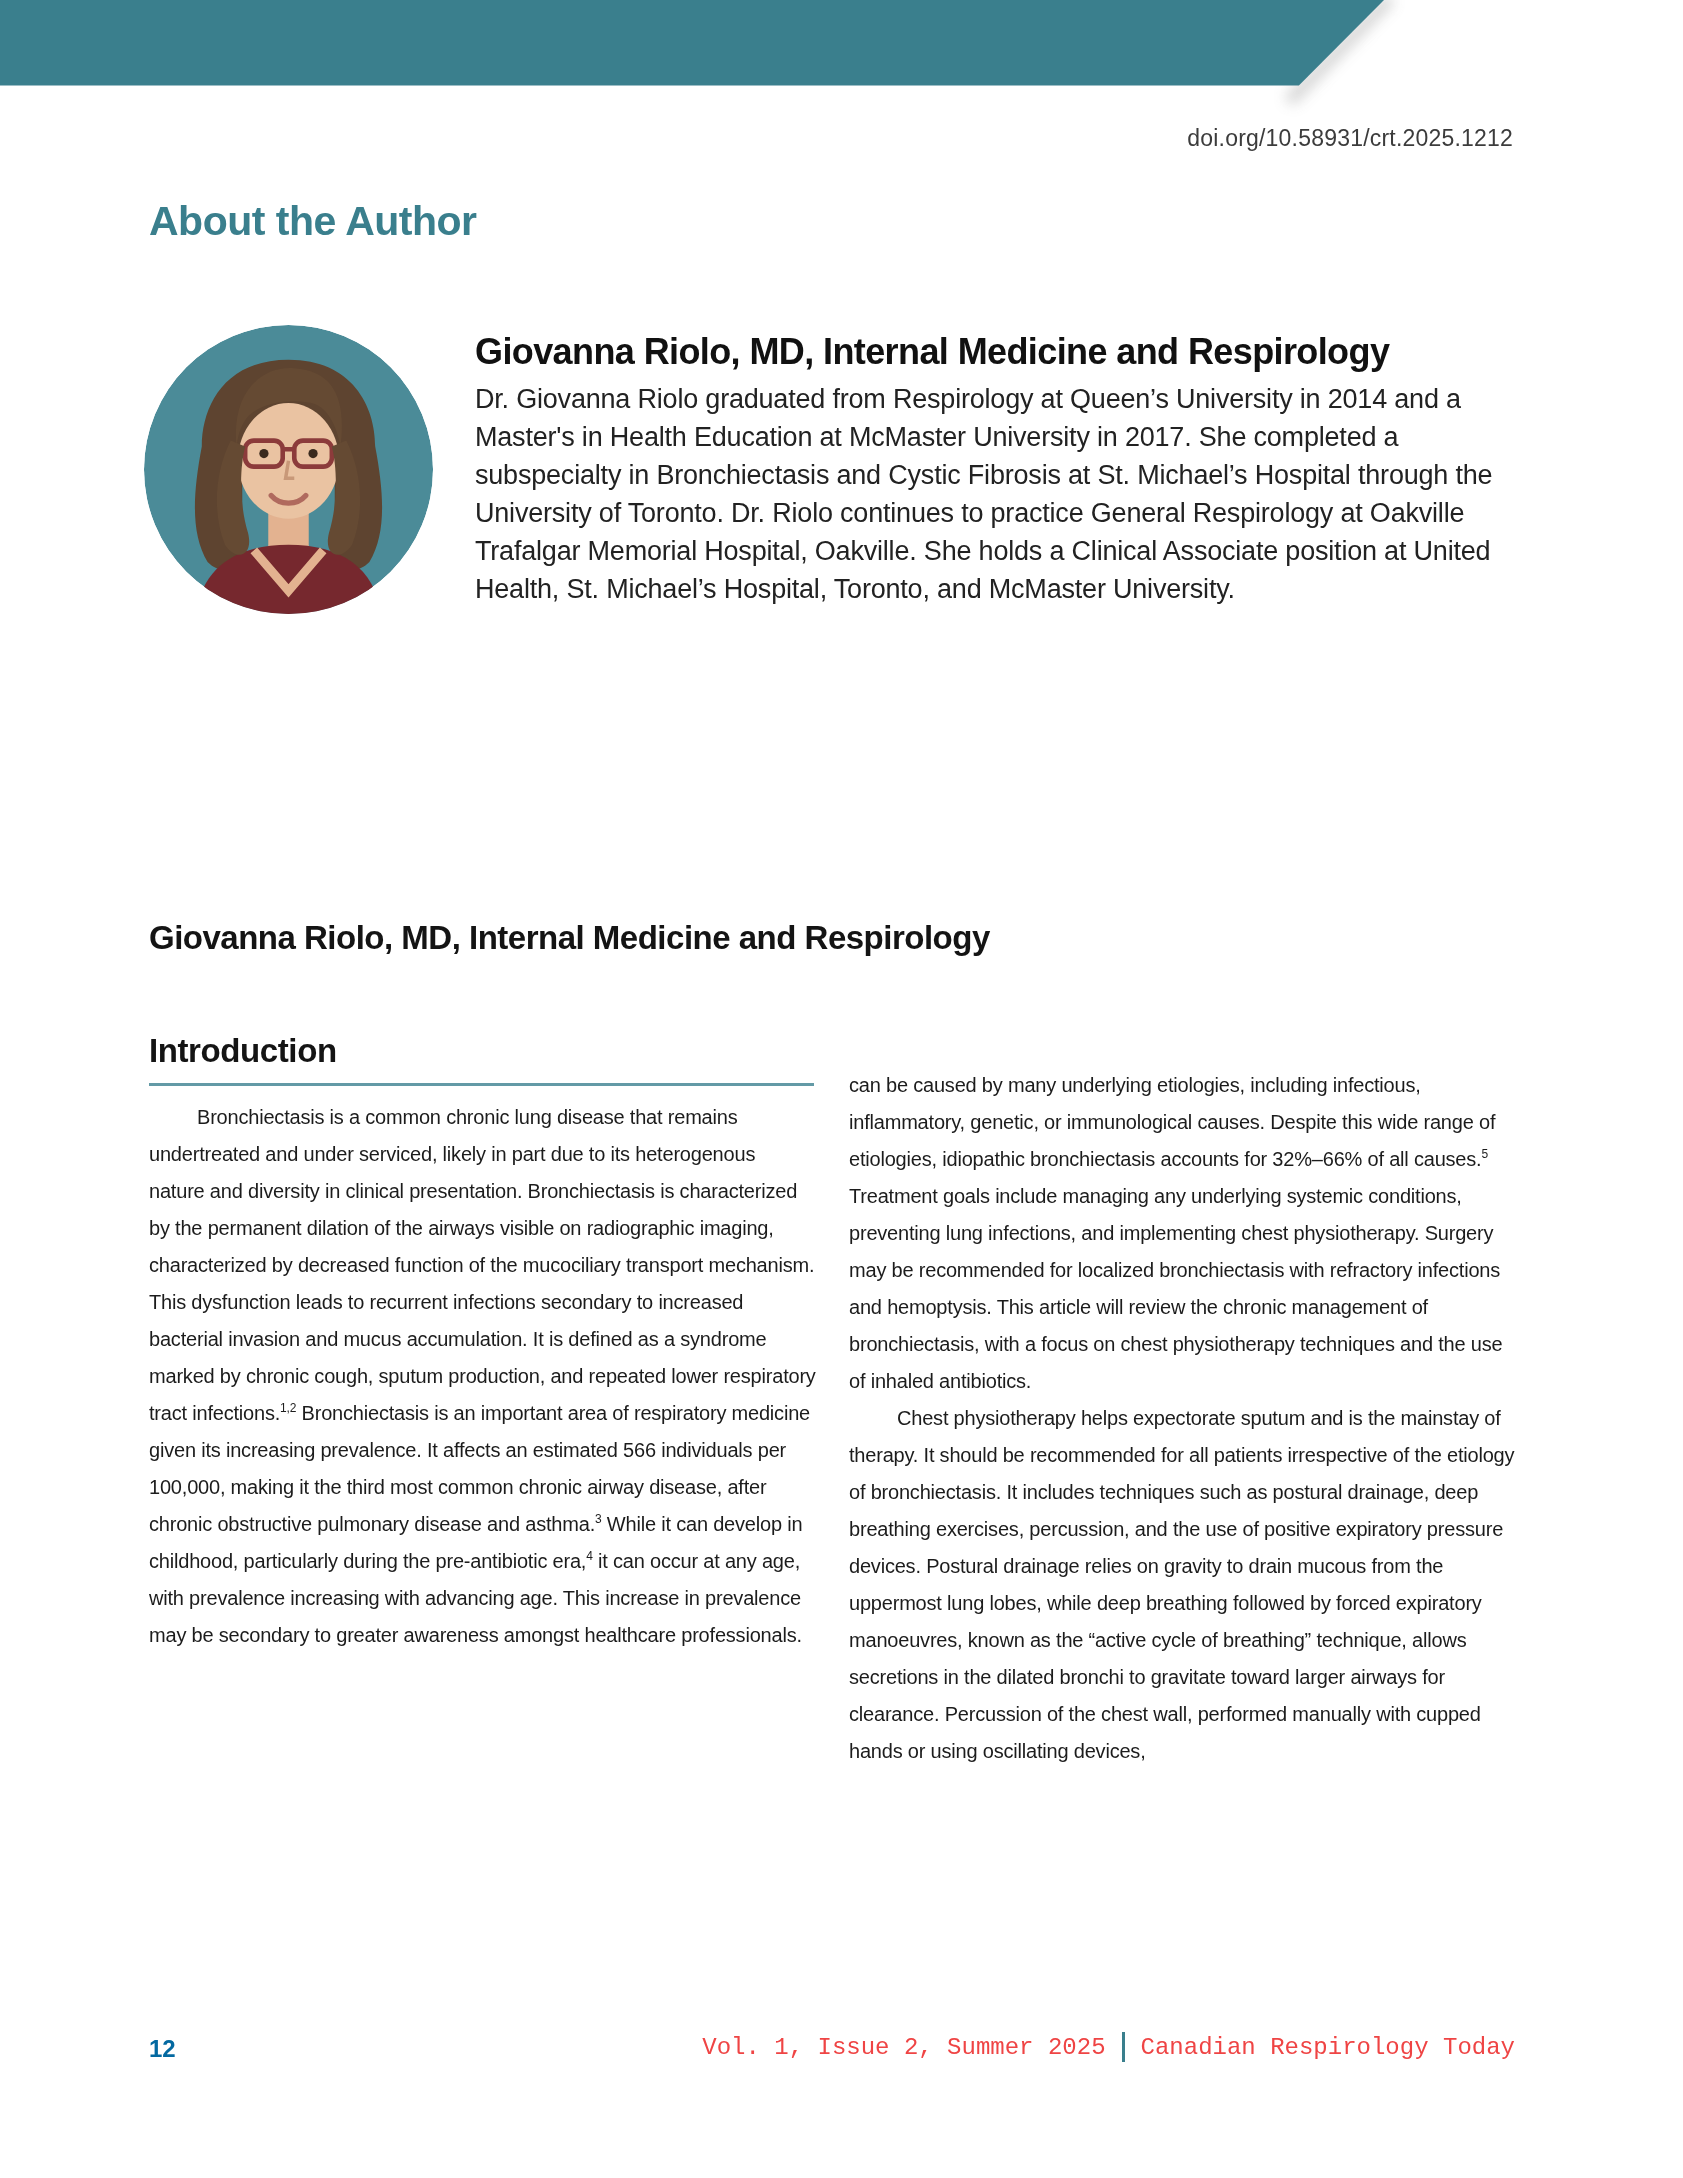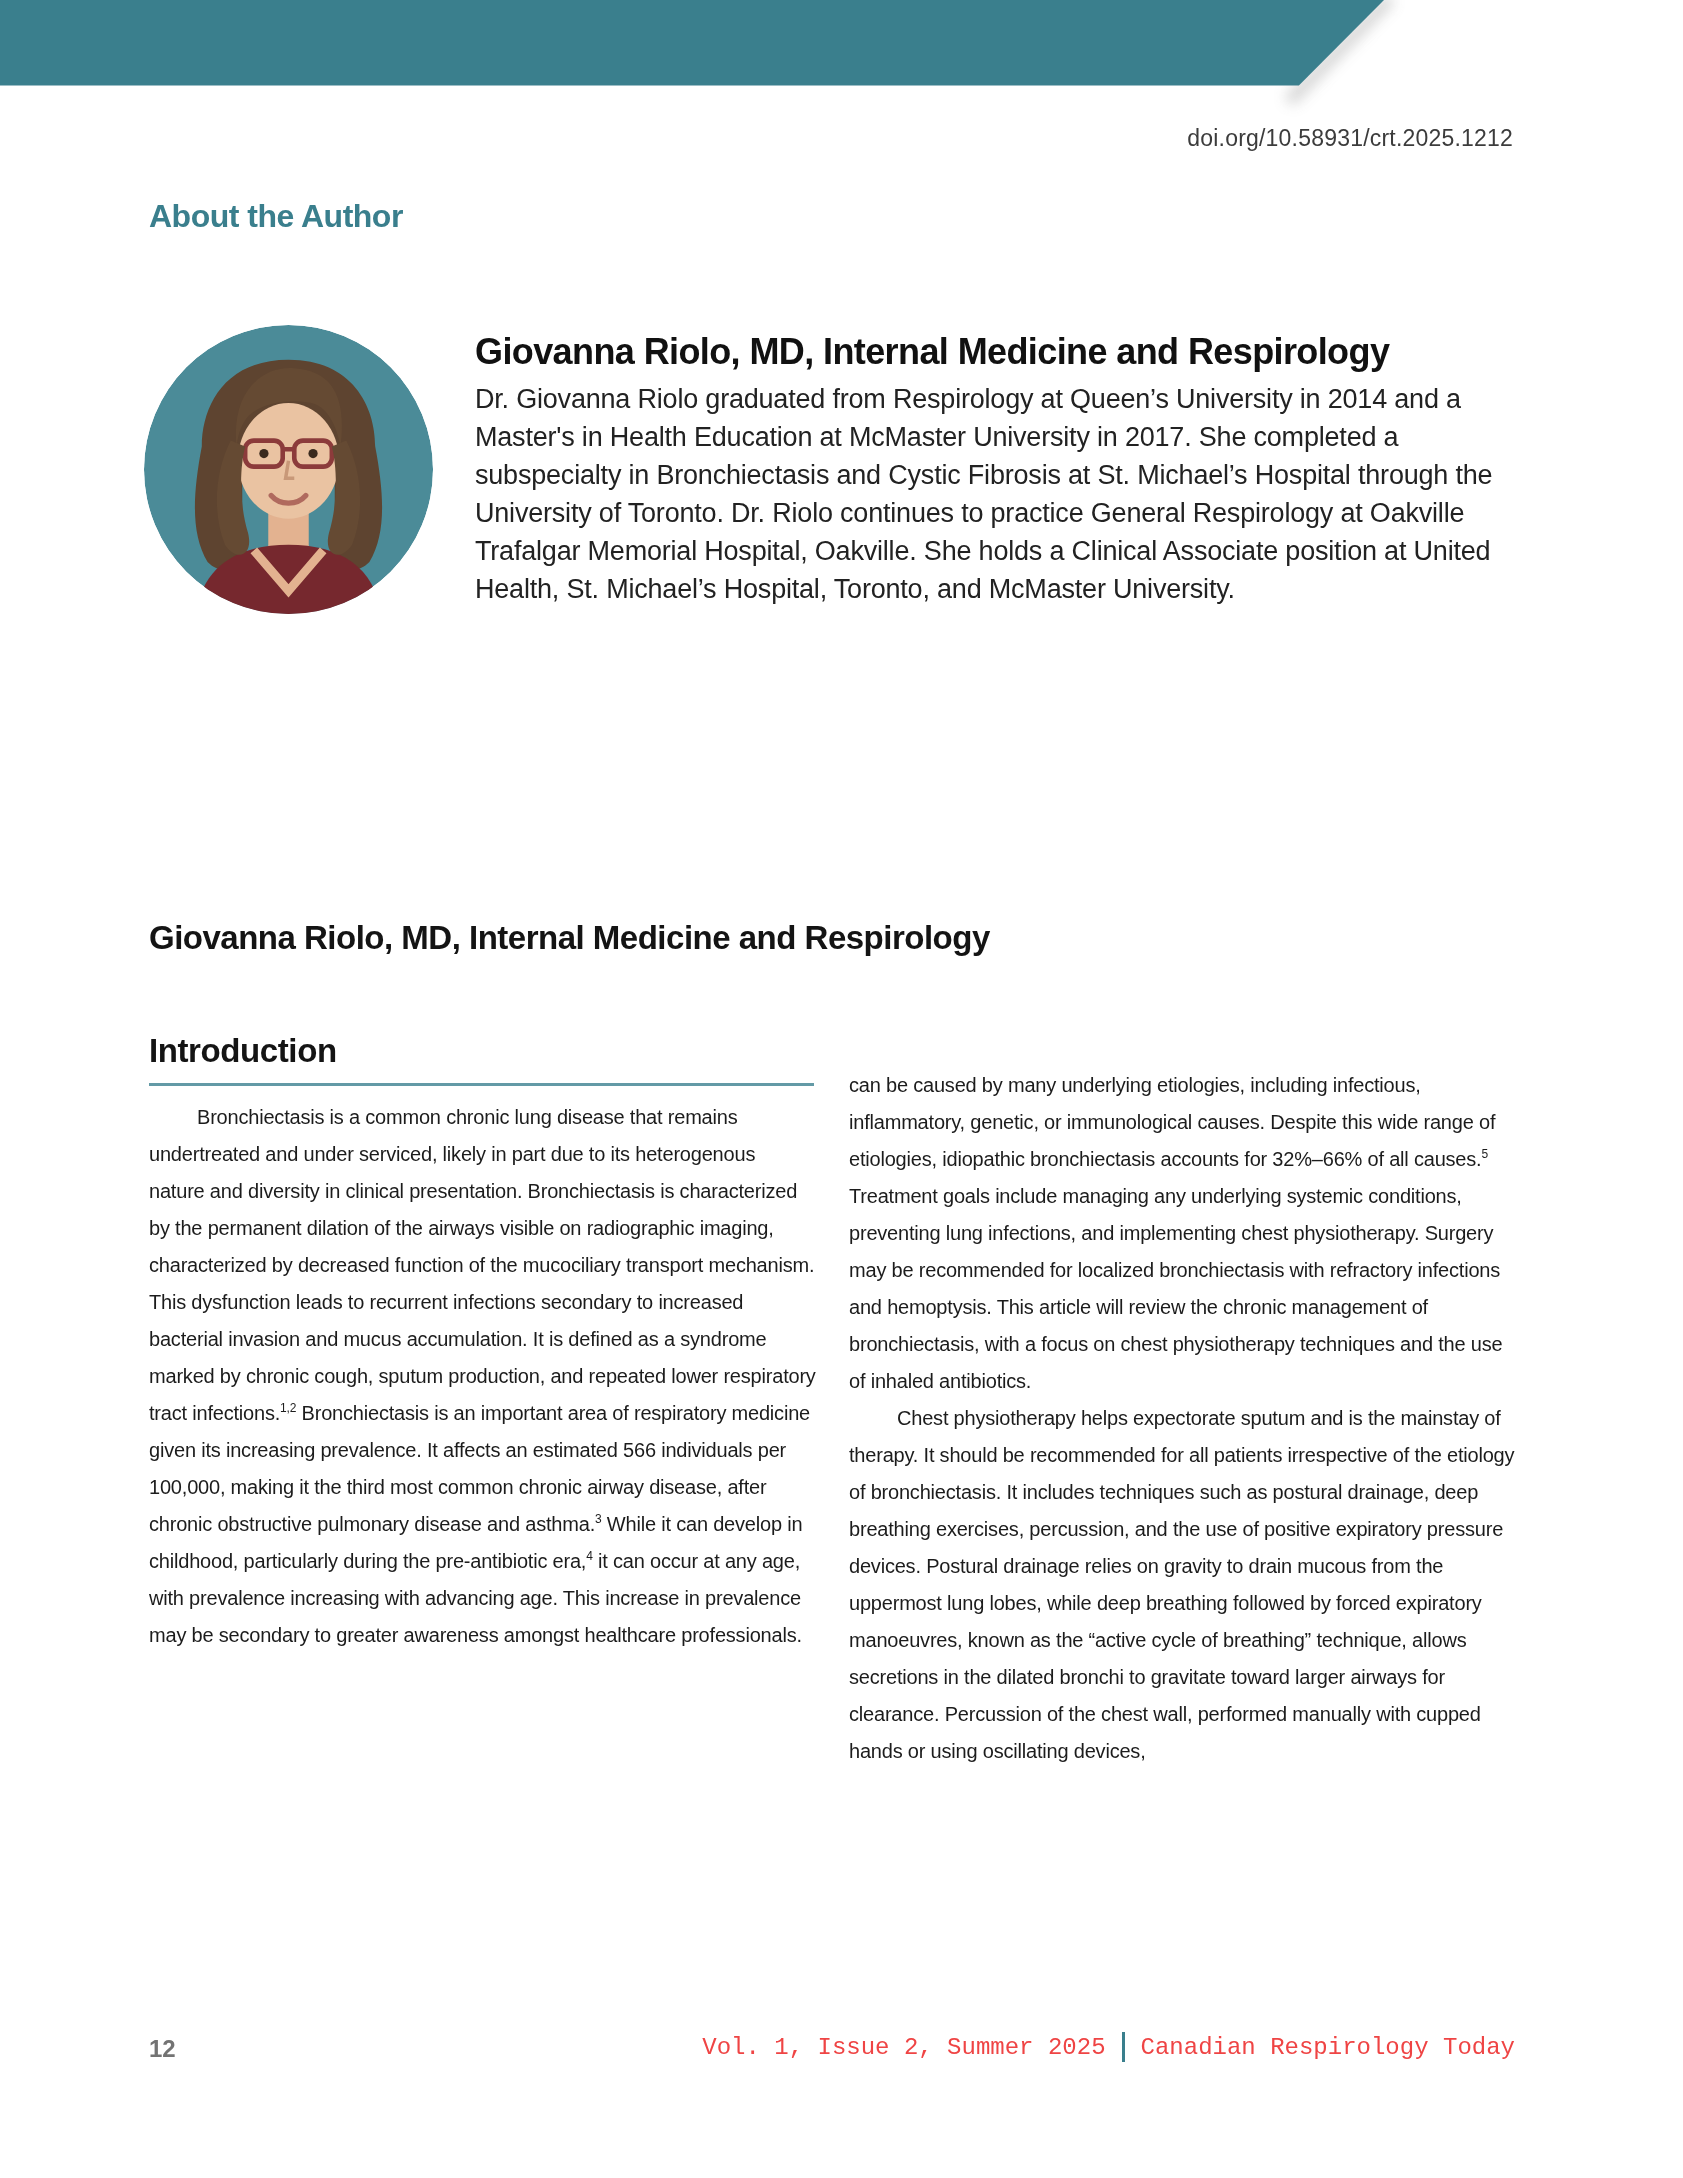--- a/index.html
+++ b/index.html
@@ -15,21 +15,21 @@
   .banner-svg{position:absolute;left:0;top:0;width:1683px;height:139px;}
   
   .doi{
     position:absolute;top:125px;right:170px;
     font-size:23px;color:#3c3c3c;letter-spacing:0.2px;
     text-decoration:none;
   }
   
   .about-heading{
     position:absolute;left:149px;top:198px;
-    font-size:32px;font-weight:bold;color:#3A7F8D;
+    font-size:41px;font-weight:bold;color:#3A7F8D;
     letter-spacing:-0.5px;
   }
   .avatar{
     position:absolute;left:144px;top:325px;width:289px;height:289px;
   }
   .author-name{
     position:absolute;left:475px;top:331px;width:1069px;
     font-size:36px;font-weight:bold;color:#111;letter-spacing:-0.6px;
   }
   .author-bio{
@@ -67,21 +67,21 @@
     text-align:left;letter-spacing:-0.2px;
   }
   .col-left{left:149px;top:1099px;}
   .col-right{left:849px;top:1067px;}
   .col p{margin:0;}
   .col p.indent{text-indent:48px;}
   .col sup{font-size:60%;line-height:0;vertical-align:super;}
   
   .page-number{
     position:absolute;left:149px;top:2035px;
-    font-size:24px;font-weight:bold;color:#737373;
+    font-size:24px;font-weight:bold;color:#0369a1;
   }
   .footer-right{
     position:absolute;right:168px;top:2032px;
     font-size:24px;color:#ef4444;
     display:flex;align-items:center;font-family:Liberation Mono, monospace;
   }
   .footer-divider{
     display:inline-block;width:3px;height:30px;background:#3A7F8D;
     margin:0 16px;
   }

